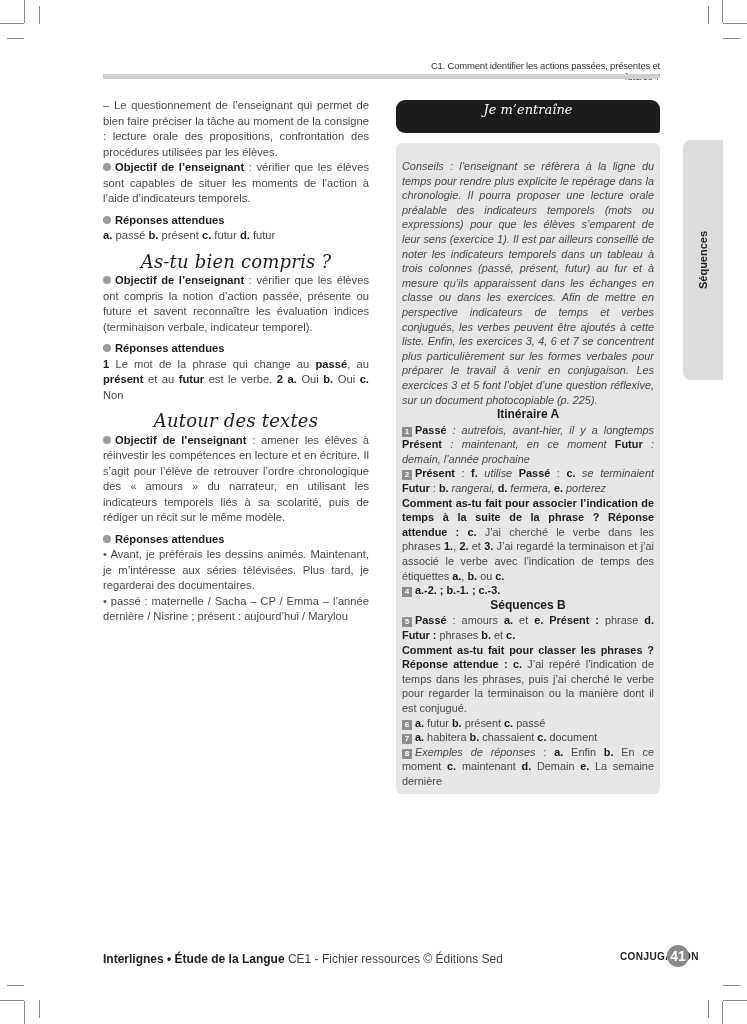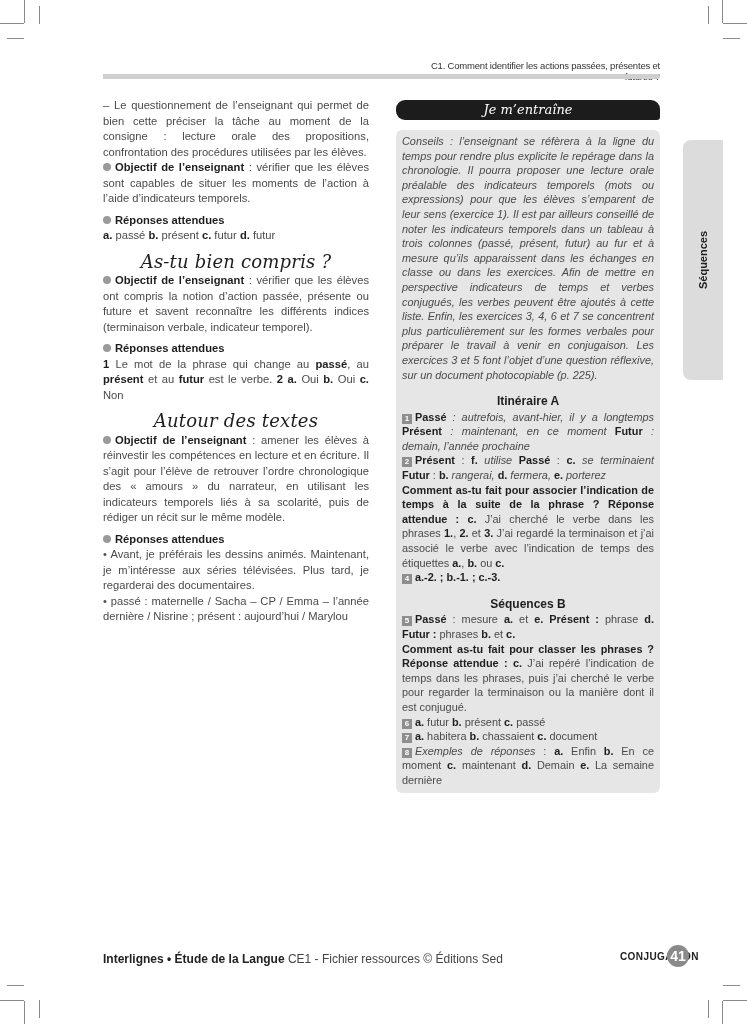--- a/index.html
+++ b/index.html
@@ -29,31 +29,31 @@
     margin: 10px 0 4px 0; letter-spacing: 0.2px;
   }
   .bullet { display: inline-block; width: 8px; height: 8px; border-radius: 50%;
     background: #9a9a9a; margin-right: 4px; vertical-align: 0; }
   .b { font-weight: bold; color: #1e1e1e; margin-top: 41px; }
   .resp-h { margin-top: 6px !important; }
   .col-right {
     position: absolute; left: 396px; top: 100px; width: 264px;
   }
   .banner {
-    background: #1c1c1c; color: #fff; height: 20px; border-radius: 9px 9px 3px 9px;
+    background: #1c1c1c; color: #fff; height: 33px; border-radius: 9px 9px 3px 9px;
     text-align: center; font-family: "DejaVu Serif", serif; font-style: italic;
     font-size: 13px; line-height: 19px; margin-bottom: 10px;
   }
   .panel {
-    background: #e6e6e6; border-radius: 6px; padding: 4px 6px 5px 6px;
+    background: #e6e6e6; border-radius: 6px; padding: 16px 6px 5px 6px;
     font-size: 10.9px; line-height: 14.6px; color: #4a4a4a;
   }
   .panel p { margin: 0; text-align: justify; }
   .conseils { font-style: italic; }
-  .itin-h { text-align: center; font-weight: bold; color: #1e1e1e; font-size: 12px; margin: 12px 0 1px 0; }
+  .itin-h { text-align: center; font-weight: bold; color: #1e1e1e; font-size: 12px; margin: 0 0 1px 0; }
   .num {
     display: inline-block; width: 10px; height: 10px; background: #8e8e8e; color: #fff;
     font-size: 8px; line-height: 10px; text-align: center; font-weight: bold; margin-right: 3px;
     vertical-align: 0;
   }
   .i { font-style: italic; }
   .side-tab {
     position: absolute; left: 683px; top: 140px; width: 40px; height: 240px;
     background: #dcdcdc; border-radius: 8px 0 0 8px;
   }
@@ -95,28 +95,28 @@
 <div class="crop" style="left:7px;top:985px;width:17px;height:1px;"></div>
 <div class="crop" style="left:722px;top:1001px;width:1px;height:23px;"></div>
 <div class="crop" style="left:723px;top:1000px;width:24px;height:1px;"></div>
 <div class="crop" style="left:708px;top:1000px;width:1px;height:18px;"></div>
 <div class="crop" style="left:723px;top:985px;width:17px;height:1px;"></div>
 
 <div class="running-head">C1. Comment identifier les actions passées, présentes et futures ?</div>
 <div class="head-rule"></div>
 
 <div class="col-left">
-  <p>– Le questionnement de l’enseignant qui permet de bien cette préciser la tâche au moment de la consigne : lecture orale des propositions, confrontation des procédures utilisées par les élèves.</p>
+  <p>– Le questionnement de l’enseignant qui permet de bien faire préciser la tâche au moment de la consigne : lecture orale des propositions, confrontation des procédures utilisées par les élèves.</p>
 
   <p><span class="bullet"></span><span class="b">Objectif de l’enseignant</span><span> : vérifier que les élèves sont capables de situer les moments de l’action à l’aide d’indicateurs temporels.</span></p>
   <p class="resp-h"><span class="bullet"></span><span class="b">Réponses attendues</span></p>
   <p><span class="b">a.</span><span> passé </span><span class="b">b.</span><span> présent </span><span class="b">c.</span><span> futur </span><span class="b">d.</span><span> futur</span></p>
 
   <div class="script-h">As-tu bien compris ?</div>
-  <p><span class="bullet"></span><span class="b">Objectif de l’enseignant</span><span> : vérifier que les élèves ont compris la notion d’action passée, présente ou future et savent reconnaître les différents indices (terminaison verbale, indicateur temporel).</span></p>
+  <p><span class="bullet"></span><span class="b">Objectif de l’enseignant</span><span> : vérifier que les élèves ont compris la notion d’action passée, présente ou future et savent reconnaître les évaluation indices (terminaison verbale, indicateur temporel).</span></p>
   <p class="resp-h"><span class="bullet"></span><span class="b">Réponses attendues</span></p>
   <p><span class="b">1</span><span> Le mot de la phrase qui change au </span><span class="b">passé</span><span>, au </span><span class="b">présent</span><span> et au </span><span class="b">futur</span><span> est le verbe. </span><span class="b">2 a.</span><span> Oui </span><span class="b">b.</span><span> Oui </span><span class="b">c.</span><span> Non</span></p>
 
   <div class="script-h">Autour des textes</div>
   <p><span class="bullet"></span><span class="b">Objectif de l’enseignant</span><span> : amener les élèves à réinvestir les compétences en lecture et en écriture. Il s’agit pour l’élève de retrouver l’ordre chronologique des « amours » du narrateur, en utilisant les indicateurs temporels liés à sa scolarité, puis de rédiger un récit sur le même modèle.</span></p>
   <p class="resp-h"><span class="bullet"></span><span class="b">Réponses attendues</span></p>
   <p>• Avant, je préférais les dessins animés. Maintenant, je m’intéresse aux séries télévisées. Plus tard, je regarderai des documentaires.</p>
   <p>• passé : maternelle / Sacha – CP / Emma – l’année dernière / Nisrine ; présent : aujourd’hui / Marylou</p>
 </div>
 
@@ -125,21 +125,21 @@
   <div class="panel">
     <p class="conseils">Conseils : l’enseignant se réfèrera à la ligne du temps pour rendre plus explicite le repérage dans la chronologie. Il pourra proposer une lecture orale préalable des indicateurs temporels (mots ou expressions) pour que les élèves s’emparent de leur sens (exercice 1). Il est par ailleurs conseillé de noter les indicateurs temporels dans un tableau à trois colonnes (passé, présent, futur) au fur et à mesure qu’ils apparaissent dans les échanges en classe ou dans les exercices. Afin de mettre en perspective indicateurs de temps et verbes conjugués, les verbes peuvent être ajoutés à cette liste. Enfin, les exercices 3, 4, 6 et 7 se concentrent plus particulièrement sur les formes verbales pour préparer le travail à venir en conjugaison. Les exercices 3 et 5 font l’objet d’une question réflexive, sur un document photocopiable (p. 225).</p>
 
     <div class="itin-h">Itinéraire A</div>
     <p><span class="num">1</span><span class="b">Passé</span><span class="i"> : autrefois, avant-hier, il y a longtemps </span><span class="b">Présent</span><span class="i"> : maintenant, en ce moment </span><span class="b">Futur</span><span class="i"> : demain, l’année prochaine</span></p>
     <p><span class="num">2</span><span class="b">Présent</span><span> : </span><span class="b">f.</span><span class="i"> utilise </span><span class="b">Passé</span><span> : </span><span class="b">c.</span><span class="i"> se terminaient </span><span class="b">Futur</span><span> : </span><span class="b">b.</span><span class="i"> rangerai, </span><span class="b">d.</span><span class="i"> fermera, </span><span class="b">e.</span><span class="i"> porterez</span></p>
     <p><span class="b">Comment as-tu fait pour associer l’indication de temps à la suite de la phrase ? Réponse attendue :</span> <span class="b">c.</span><span> J’ai cherché le verbe dans les phrases </span><span class="b">1.</span><span>, </span><span class="b">2.</span><span> et </span><span class="b">3.</span><span> J’ai regardé la terminaison et j’ai associé le verbe avec l’indication de temps des étiquettes </span><span class="b">a.</span><span>, </span><span class="b">b.</span><span> ou </span><span class="b">c.</span></p>
     <p><span class="num">4</span><span class="b">a.-2. ; b.-1. ; c.-3.</span></p>
 
     <div class="itin-h">Séquences B</div>
-    <p><span class="num">5</span><span class="b">Passé</span><span> : mesure </span><span class="b">a.</span><span> et </span><span class="b">e.</span><span class="b"> Présent :</span><span> phrase </span><span class="b">d.</span><span class="b"> Futur :</span><span> phrases </span><span class="b">b.</span><span> et </span><span class="b">c.</span></p>
+    <p><span class="num">5</span><span class="b">Passé</span><span> : amours </span><span class="b">a.</span><span> et </span><span class="b">e.</span><span class="b"> Présent :</span><span> phrase </span><span class="b">d.</span><span class="b"> Futur :</span><span> phrases </span><span class="b">b.</span><span> et </span><span class="b">c.</span></p>
     <p><span class="b">Comment as-tu fait pour classer les phrases ? Réponse attendue : c.</span><span> J’ai repéré l’indication de temps dans les phrases, puis j’ai cherché le verbe pour regarder la terminaison ou la manière dont il est conjugué.</span></p>
     <p><span class="num">6</span><span class="b">a.</span><span> futur </span><span class="b">b.</span><span> présent </span><span class="b">c.</span><span> passé</span></p>
     <p><span class="num">7</span><span class="b">a.</span><span> habitera </span><span class="b">b.</span><span> chassaient </span><span class="b">c.</span><span> document</span></p>
     <p><span class="num">8</span><span class="i">Exemples de réponses</span><span> : </span><span class="b">a.</span><span> Enfin </span><span class="b">b.</span><span> En ce moment </span><span class="b">c.</span><span> maintenant </span><span class="b">d.</span><span> Demain </span><span class="b">e.</span><span> La semaine dernière</span></p>
   </div>
 </div>
 
 <div class="side-tab"></div>
 <div class="side-tab-label">
     <span>Séquences</span>

